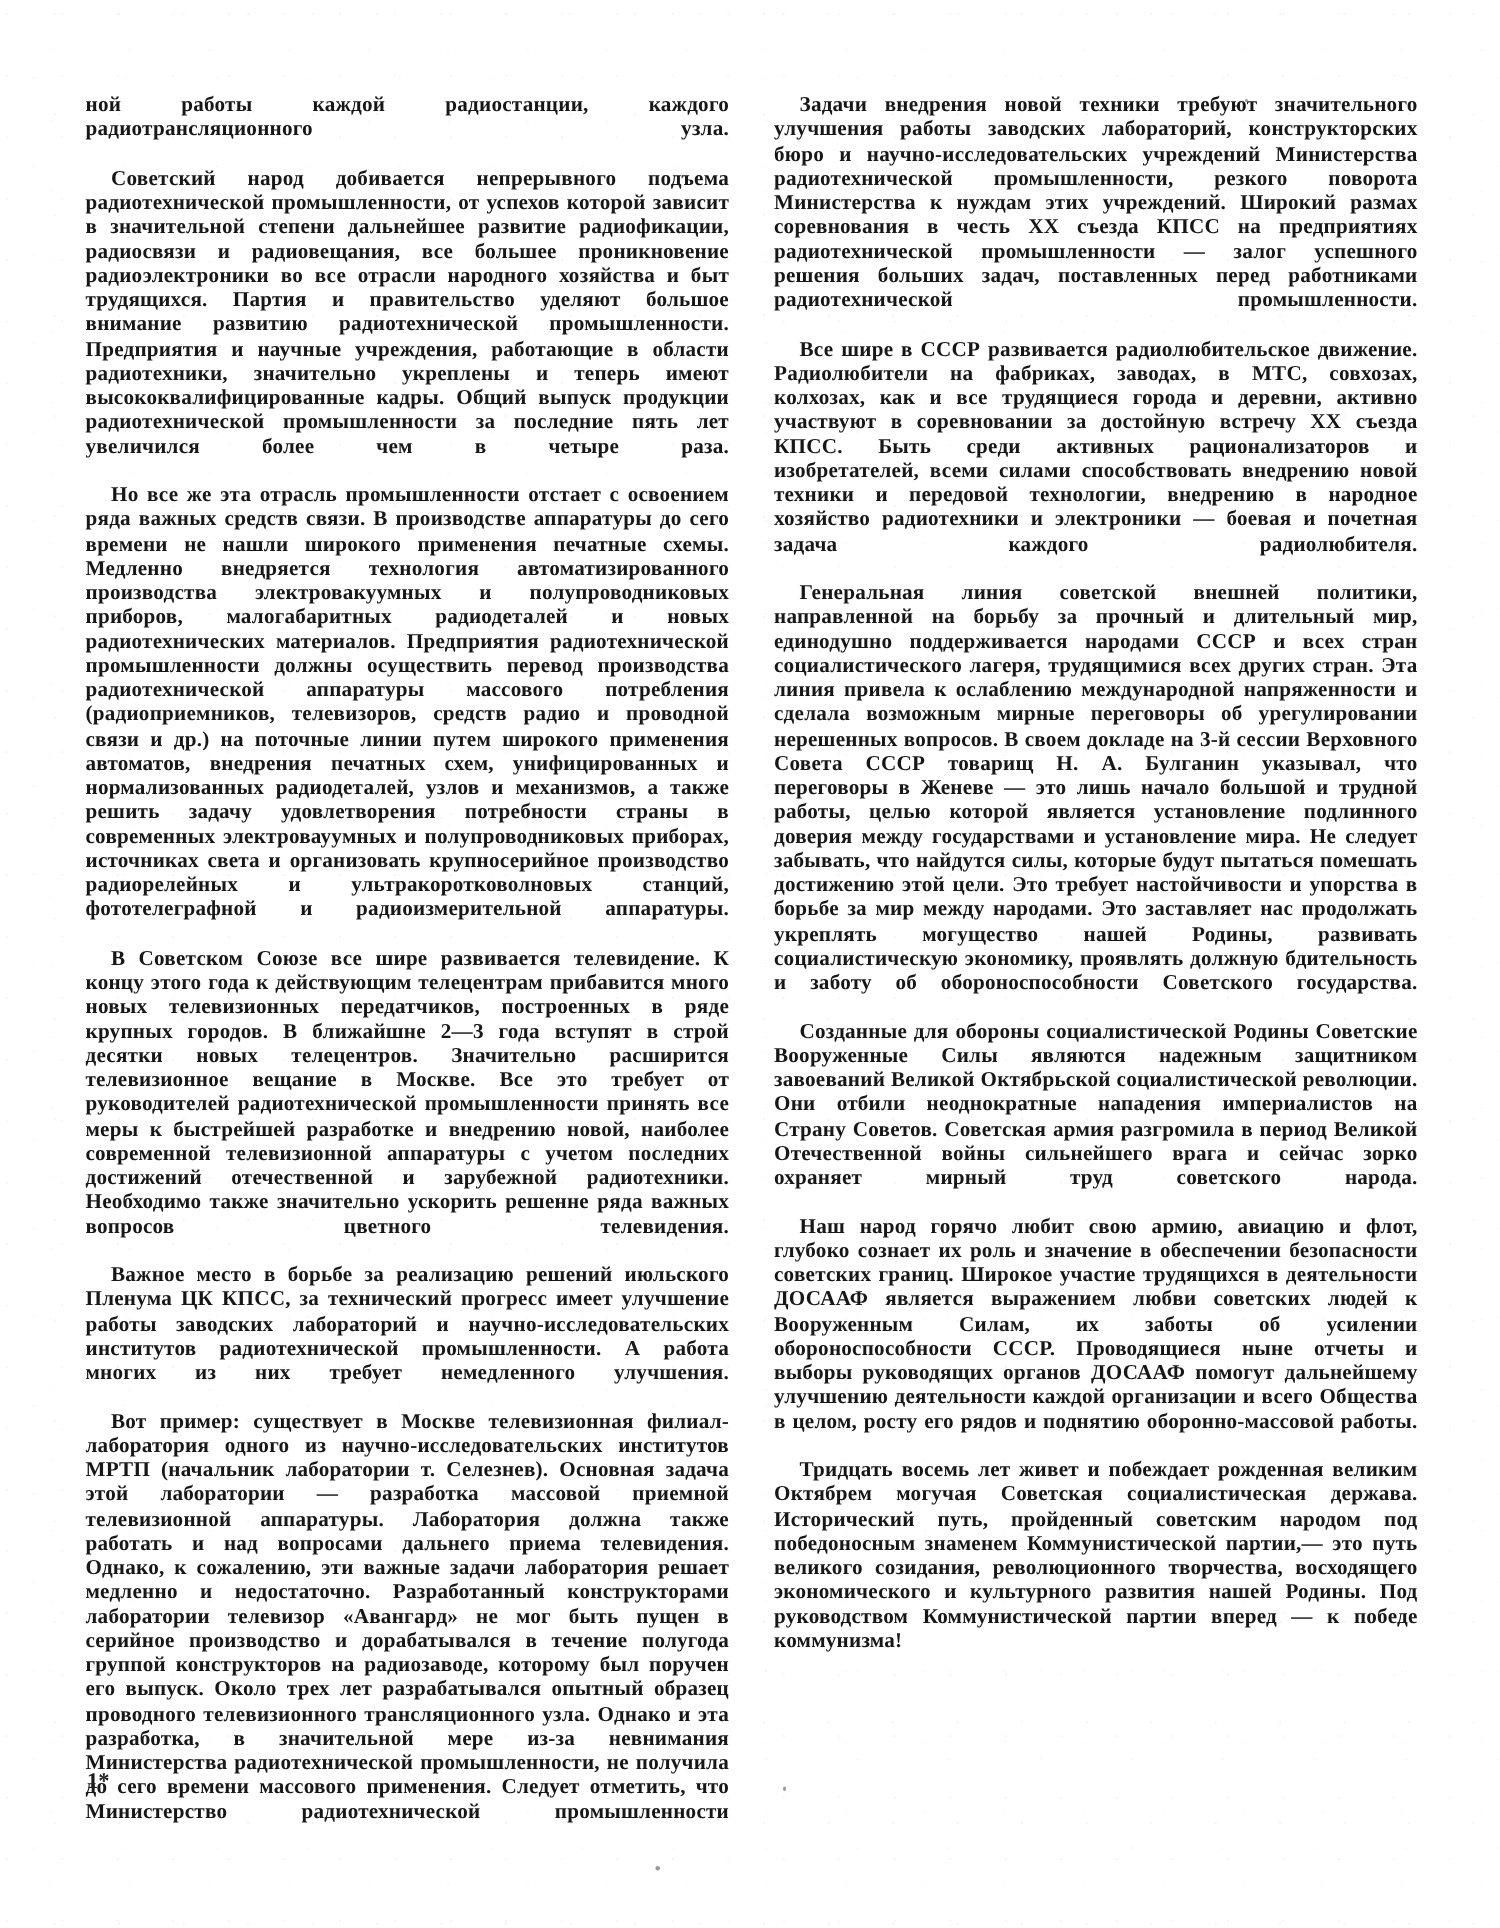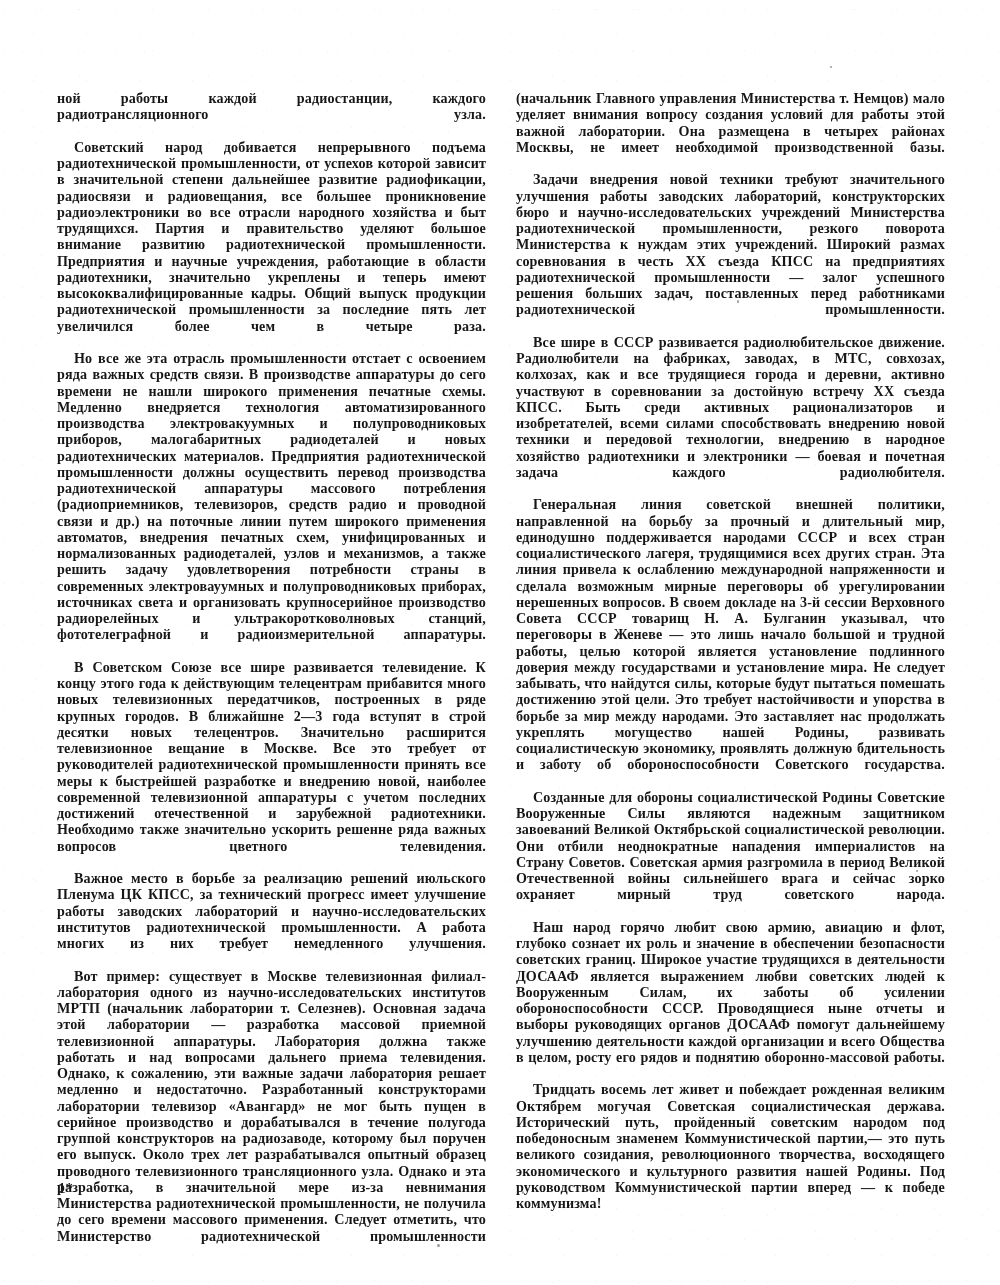--- a/index.html
+++ b/index.html
@@ -59,21 +59,20 @@
     line-height: 16.25px;
     letter-spacing: 0.15px;
     word-spacing: 0.2px;
     color: #171717;
     font-weight: 700;
     font-stretch: semi-condensed;
     -webkit-font-smoothing: none;
   }
   p.para.no-indent {
     text-indent: 0;
-    margin-top: 28px;
   }
   
   p.para::after {
     content: "";
     display: inline-block;
     width: 100%;
   }
 
   .signature-mark {
     position: absolute;
@@ -102,21 +101,20 @@
     <div class="column">
       <p class="para no-indent">ной работы каждой радиостанции, каждого радиотрансляционного узла.</p>
       <p class="para">Советский народ добивается непрерывного подъема радиотехнической промышленности, от успехов которой зависит в значительной степени дальнейшее развитие радиофикации, радиосвязи и радиовещания, все большее проникновение радиоэлектроники во все отрасли народного хозяйства и быт трудящихся. Партия и правительство уделяют большое внимание развитию радиотехнической промышленности. Предприятия и научные учреждения, работающие в области радиотехники, значительно укреплены и теперь имеют высококвалифицированные кадры. Общий выпуск продукции радиотехнической промышленности за последние пять лет увеличился более чем в четыре раза.</p>
       <p class="para">Но все же эта отрасль промышленности отстает с освоением ряда важных средств связи. В производстве аппаратуры до сего времени не нашли широкого применения печатные схемы. Медленно внедряется технология автоматизированного производства электровакуумных и полупроводниковых приборов, малогабаритных радиодеталей и новых радиотехнических материалов. Предприятия радиотехнической промышленности должны осуществить перевод производства радиотехнической аппаратуры массового потребления (радиоприемников, телевизоров, средств радио и проводной связи и др.) на поточные линии путем широкого применения автоматов, внедрения печатных схем, унифицированных и нормализованных радиодеталей, узлов и механизмов, а также решить задачу удовлетворения потребности страны в современных электровауумных и полупроводниковых приборах, источниках света и организовать крупносерийное производство радиорелейных и ультракоротковолновых станций, фототелеграфной и радиоизмерительной аппаратуры.</p>
       <p class="para">В Советском Союзе все шире развивается телевидение. К концу этого года к действующим телецентрам прибавится много новых телевизионных передатчиков, построенных в ряде крупных городов. В ближайшне 2—3 года вступят в строй десятки новых телецентров. Значительно расширится телевизионное вещание в Москве. Все это требует от руководителей радиотехнической промышленности принять все меры к быстрейшей разработке и внедрению новой, наиболее современной телевизионной аппаратуры с учетом последних достижений отечественной и зарубежной радиотехники. Необходимо также значительно ускорить решенне ряда важных вопросов цветного телевидения.</p>
       <p class="para">Важное место в борьбе за реализацию решений июльского Пленума ЦК КПСС, за технический прогресс имеет улучшение работы заводских лабораторий и научно-исследовательских институтов радиотехнической промышленности. А работа многих из них требует немедленного улучшения.</p>
       <p class="para">Вот пример: существует в Москве телевизионная филиал-лаборатория одного из научно-исследовательских институтов МРТП (начальник лаборатории т. Селезнев). Основная задача этой лаборатории — разработка массовой приемной телевизионной аппаратуры. Лаборатория должна также работать и над вопросами дальнего приема телевидения. Однако, к сожалению, эти важные задачи лаборатория решает медленно и недостаточно. Разработанный конструкторами лаборатории телевизор «Авангард» не мог быть пущен в серийное производство и дорабатывался в течение полугода группой конструкторов на радиозаводе, которому был поручен его выпуск. Около трех лет разрабатывался опытный образец проводного телевизионного трансляционного узла. Однако и эта разработка, в значительной мере из-за невнимания Министерства радиотехнической промышленности, не получила до сего времени массового применения. Следует отметить, что Министерство радиотехнической промышленности</p>
     </div>
 
     <div class="column">
-      <p class="para no-indent">(начальник Главного управления Министерства т. Немцов) мало уделяет внимания вопросу создания условий для работы этой важной лаборатории. Она размещена в четырех районах Москвы, не имеет необходимой производственной базы.</p>
       <p class="para">Задачи внедрения новой техники требуют значительного улучшения работы заводских лабораторий, конструкторских бюро и научно-исследовательских учреждений Министерства радиотехнической промышленности, резкого поворота Министерства к нуждам этих учреждений. Широкий размах соревнования в честь XX съезда КПСС на предприятиях радиотехнической промышленности — залог успешного решения больших задач, поставленных перед работниками радиотехнической промышленности.</p>
       <p class="para">Все шире в СССР развивается радиолюбительское движение. Радиолюбители на фабриках, заводах, в МТС, совхозах, колхозах, как и все трудящиеся города и деревни, активно участвуют в соревновании за достойную встречу XX съезда КПСС. Быть среди активных рационализаторов и изобретателей, всеми силами способствовать внедрению новой техники и передовой технологии, внедрению в народное хозяйство радиотехники и электроники — боевая и почетная задача каждого радиолюбителя.</p>
       <p class="para">Генеральная линия советской внешней политики, направленной на борьбу за прочный и длительный мир, единодушно поддерживается народами СССР и всех стран социалистического лагеря, трудящимися всех других стран. Эта линия привела к ослаблению международной напряженности и сделала возможным мирные переговоры об урегулировании нерешенных вопросов. В своем докладе на 3-й сессии Верховного Совета СССР товарищ Н. А. Булганин указывал, что переговоры в Женеве — это лишь начало большой и трудной работы, целью которой является установление подлинного доверия между государствами и установление мира. Не следует забывать, что найдутся силы, которые будут пытаться помешать достижению этой цели. Это требует настойчивости и упорства в борьбе за мир между народами. Это заставляет нас продолжать укреплять могущество нашей Родины, развивать социалистическую экономику, проявлять должную бдительность и заботу об обороноспособности Советского государства.</p>
       <p class="para">Созданные для обороны социалистической Родины Советские Вооруженные Силы являются надежным защитником завоеваний Великой Октябрьской социалистической революции. Они отбили неоднократные нападения империалистов на Страну Советов. Советская армия разгромила в период Великой Отечественной войны сильнейшего врага и сейчас зорко охраняет мирный труд советского народа.</p>
       <p class="para">Наш народ горячо любит свою армию, авиацию и флот, глубоко сознает их роль и значение в обеспечении безопасности советских границ. Широкое участие трудящихся в деятельности ДОСААФ является выражением любви советских людей к Вооруженным Силам, их заботы об усилении обороноспособности СССР. Проводящиеся ныне отчеты и выборы руководящих органов ДОСААФ помогут дальнейшему улучшению деятельности каждой организации и всего Общества в целом, росту его рядов и поднятию оборонно-массовой работы.</p>
       <p class="para">Тридцать восемь лет живет и побеждает рожденная великим Октябрем могучая Советская социалистическая держава. Исторический путь, пройденный советским народом под победоносным знаменем Коммунистической партии,— это путь великого созидания, революционного творчества, восходящего экономического и культурного развития нашей Родины. Под руководством Коммунистической партии вперед — к победе коммунизма!</p>
     </div>
 
   </div>
 

